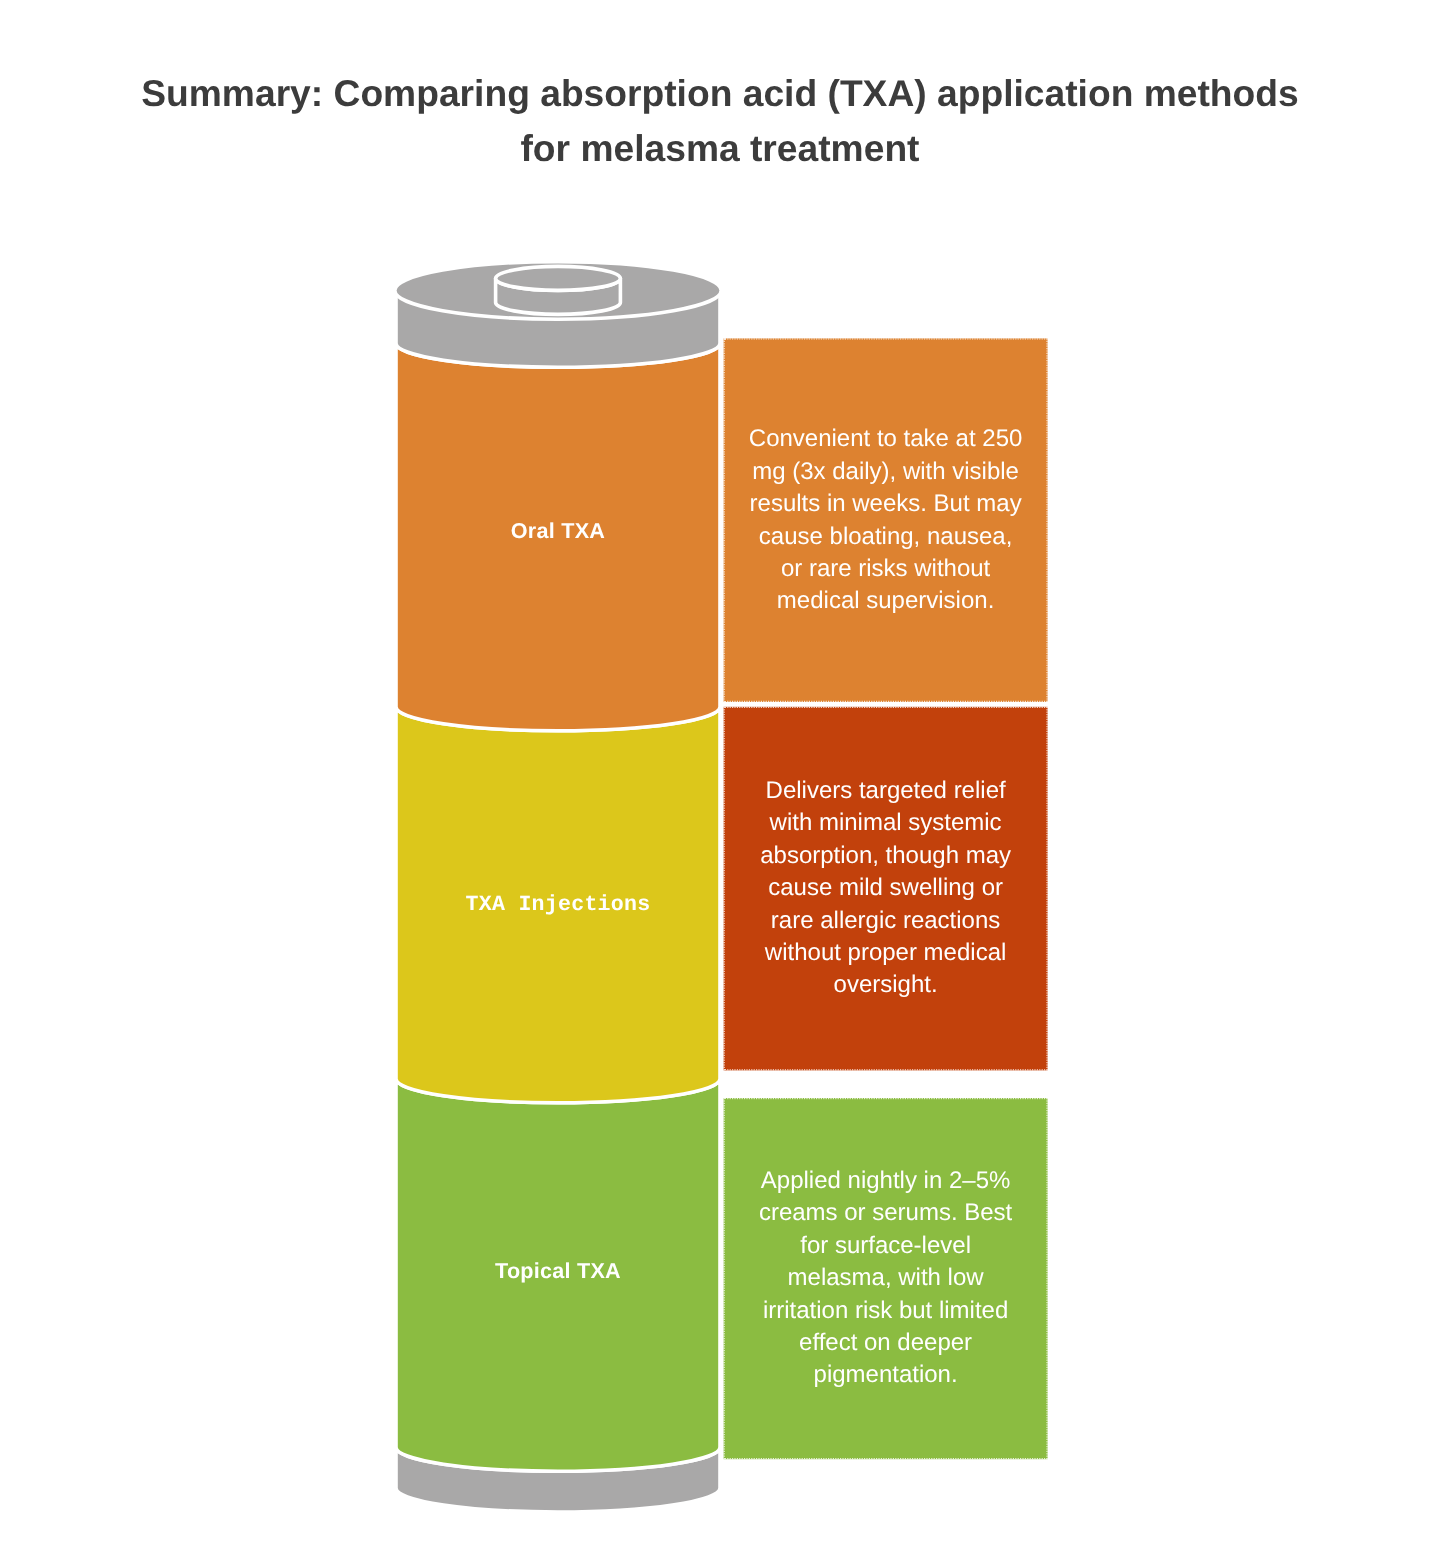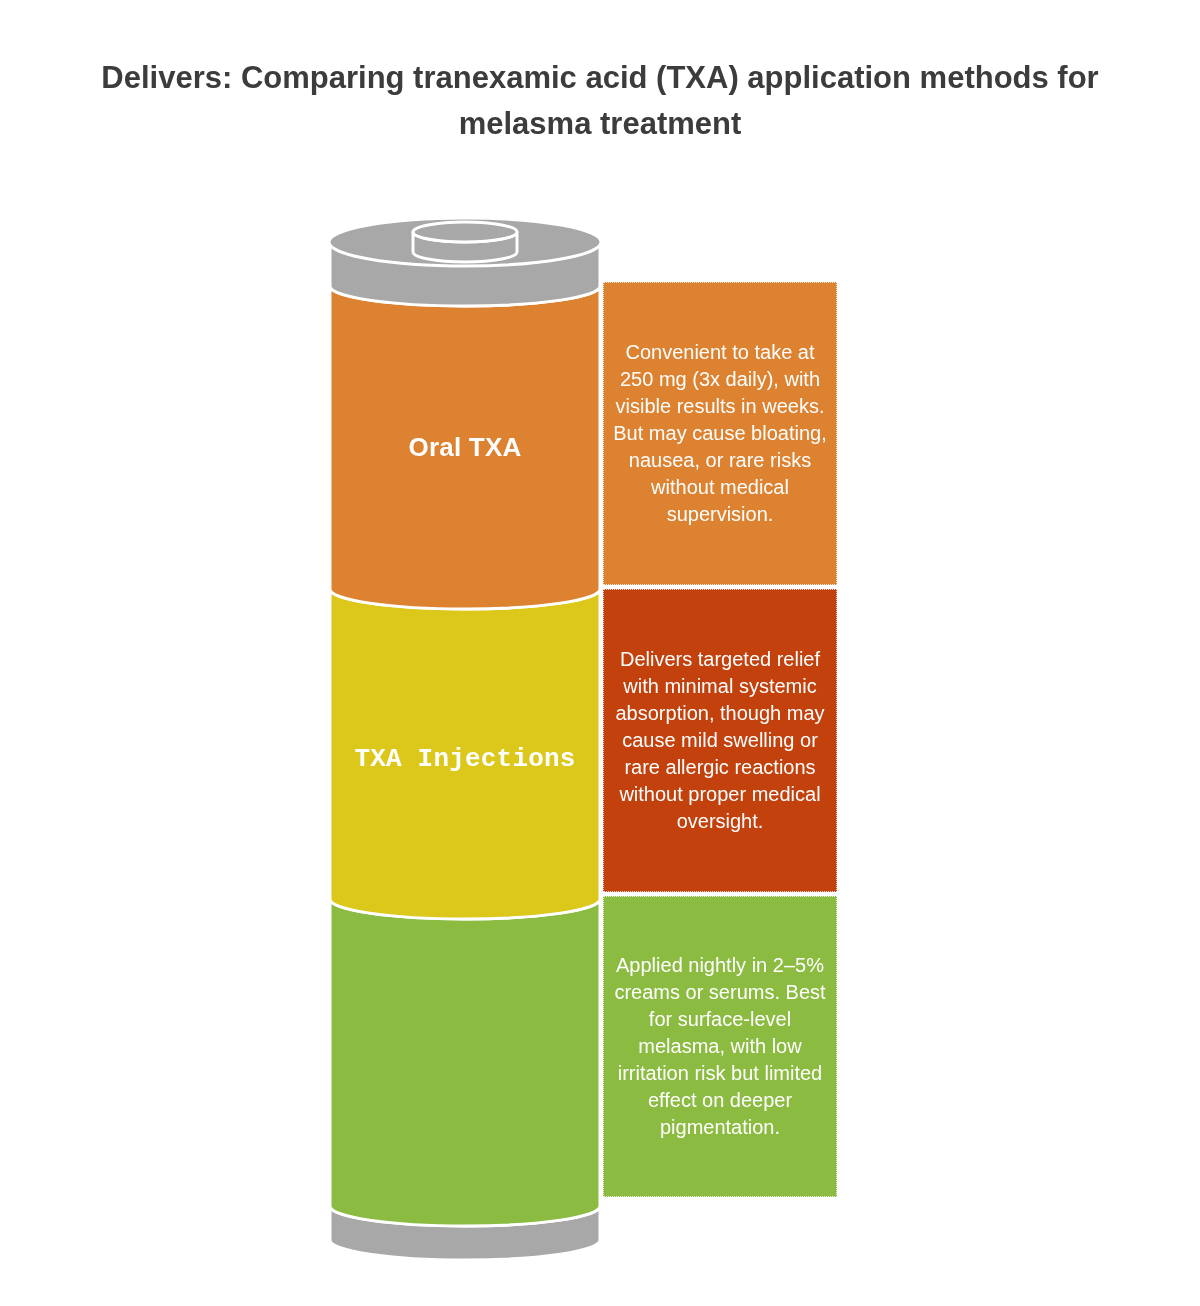--- a/index.html
+++ b/index.html
@@ -28,36 +28,36 @@
     top: 200px;
     width: 330px;
     height: 1080px;
   }
   .segment-label {
     position: absolute;
     left: 330px;
     width: 270px;
     text-align: center;
     color: #ffffff;
-    font-size: 26px;
+    font-size: 18px;
     font-weight: bold;
     letter-spacing: 0.2px;
   }
   .label-oral      { top: 432px; }
   .label-injection { top: 744px; font-family: Liberation Mono, monospace; }
   .label-topical   { top: 1049px; }
   .desc-box {
     position: absolute;
     left: 603px;
-    width: 234px;
+    width: 270px;
     box-sizing: border-box;
     display: flex;
     align-items: center;
     justify-content: center;
-    padding: 10px 4px;
+    padding: 10px 18px;
     border: 1px dotted rgba(255,255,255,0.8);
   }
   .desc-oral      { top: 282px; height: 303px; }
   .desc-injection { top: 589px; height: 303px; }
   .desc-topical   { top: 896px; height: 301px; }
   .desc-text {
     color: #ffffff;
     font-size: 20px;
     line-height: 27px;
     text-align: center;
@@ -66,21 +66,21 @@
     stroke: #ffffff;
     stroke-width: 3;
     stroke-linejoin: round;
   }
 </style>
 </head>
 <body>
 
 <div class="page">
 
-  <div class="title">Delivers: Comparing tranexamic acid (TXA) application methods for melasma treatment</div>
+  <div class="title">Summary: Comparing absorption acid (TXA) application methods for melasma treatment</div>
 
   <svg class="battery-svg" viewBox="300 200 330 1080">
 
     <path d="M330,1206 A135,20 0 0 0 600,1206 L600,1240 A135,20 0 0 1 330,1240 Z" fill="#a9a8a8"></path>
 
     <path d="M330,899 A135,20 0 0 0 600,899 L600,1206 A135,20 0 0 1 330,1206 Z" fill="#8bbc41"></path>
 
     <path d="M330,589 A135,20 0 0 0 600,589 L600,899 A135,20 0 0 1 330,899 Z" fill="#dcc71b"></path>
 
     <path d="M330,286 A135,20 0 0 0 600,286 L600,589 A135,20 0 0 1 330,589 Z" fill="#dd8230"></path>
@@ -89,24 +89,25 @@
 
     <ellipse cx="465" cy="242" rx="136" ry="24" fill="#a9a8a8"></ellipse>
 
     <path d="M413,232 A52,10 0 0 0 517,232 L517,252 A52,10 0 0 1 413,252 Z" fill="#a9a8a8"></path>
 
     <ellipse cx="465" cy="232" rx="52" ry="10" fill="#a9a8a8"></ellipse>
   </svg>
 
   <div class="segment-label label-oral">Oral TXA</div>
   <div class="segment-label label-injection">TXA Injections</div>
+  <div class="segment-label label-topical">Topical TXA</div>
 
   <div class="desc-box desc-oral" style="background-color: rgb(221, 130, 48);">
     <div class="desc-text">Convenient to take at 250 mg (3x daily), with visible results in weeks. But may cause bloating, nausea, or rare risks without medical supervision.</div>
   </div>
   <div class="desc-box desc-injection" style="background-color: #c2410c;">
     <div class="desc-text">Delivers targeted relief with minimal systemic absorption, though may cause mild swelling or rare allergic reactions without proper medical oversight.</div>
   </div>
-  <div class="desc-box desc-topical" style="background-color: rgb(139, 188, 65);">
+  <div class="desc-box desc-topical" style="background-color: rgb(139, 188, 65); margin-top: 19px;">
     <div class="desc-text">Applied nightly in 2–5% creams or serums. Best for surface-level melasma, with low irritation risk but limited effect on deeper pigmentation.</div>
   </div>
 
 </div>
 
 </body></html>

